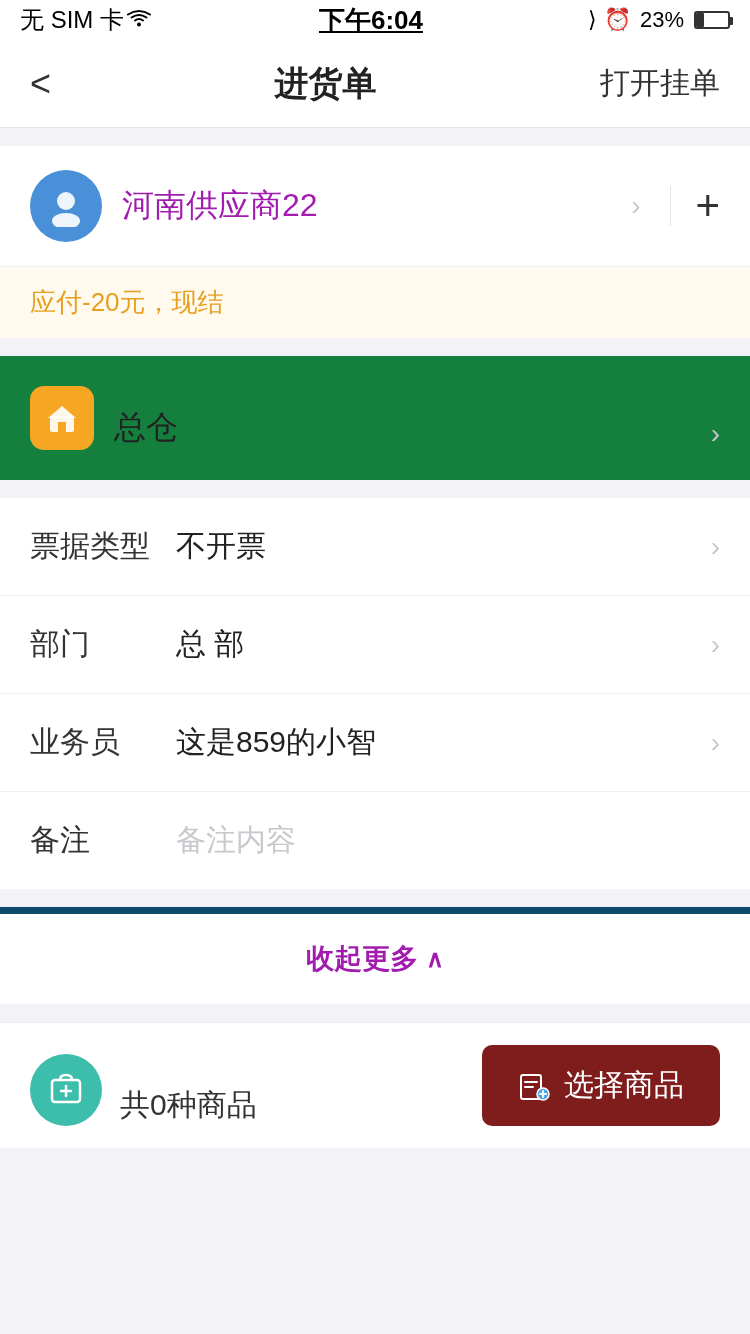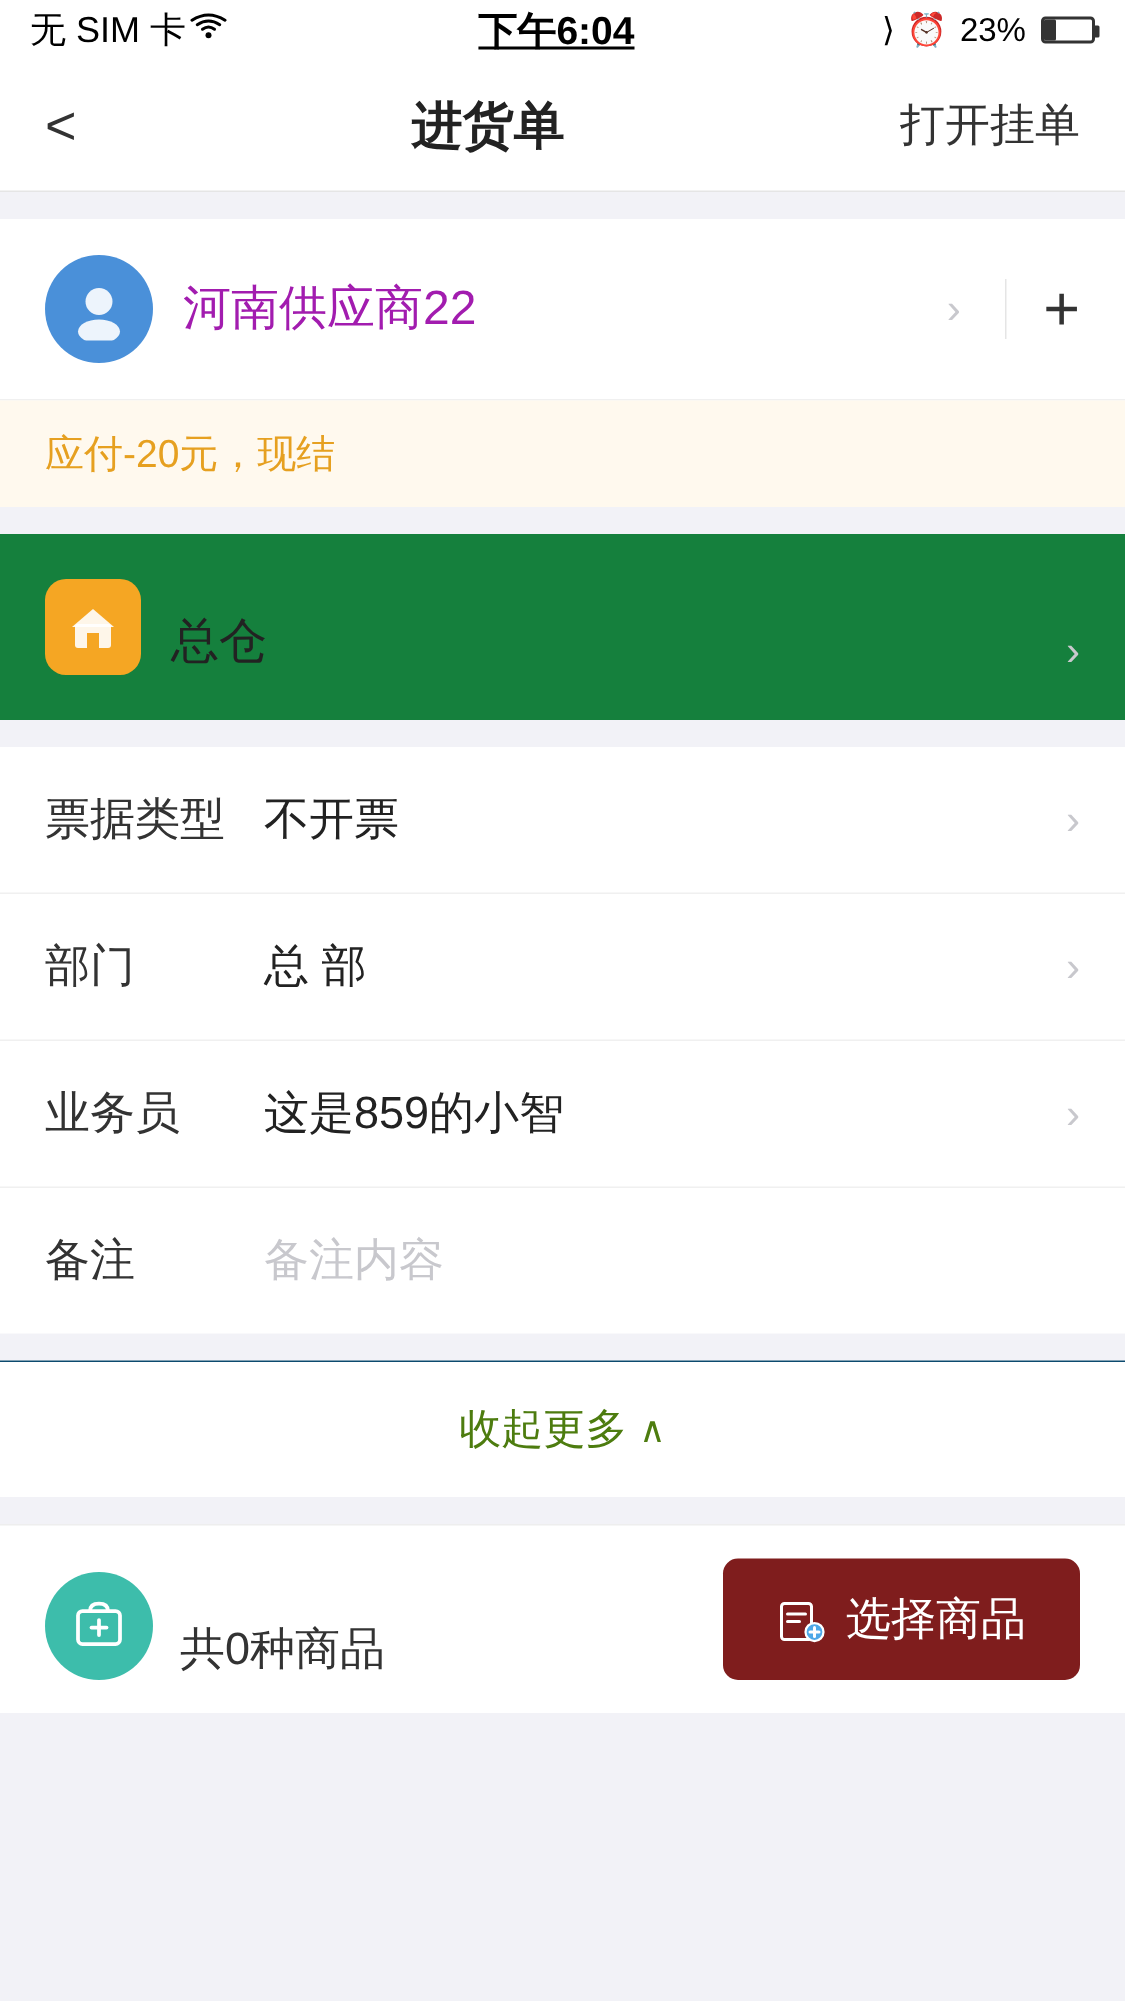--- a/index.html
+++ b/index.html
@@ -165,24 +165,25 @@
     }
 
     
     .collapse-row {
       background: #fff;
       display: flex;
       align-items: center;
       justify-content: center;
       padding: 26px 0;
       font-size: 28px;
-      color: #4d7c0f;
-      border-top: 1px solid #0c4a6e;
+      color: #a21caf;
+      border-top: 7px solid #0c4a6e;
       cursor: pointer;
       margin-bottom: 18px;
+      font-weight: bold;
     }
     .collapse-chevron {
       margin-left: 8px;
       font-size: 24px;
     }
 
     
     .product-bar {
       background: #fff;
       display: flex;

